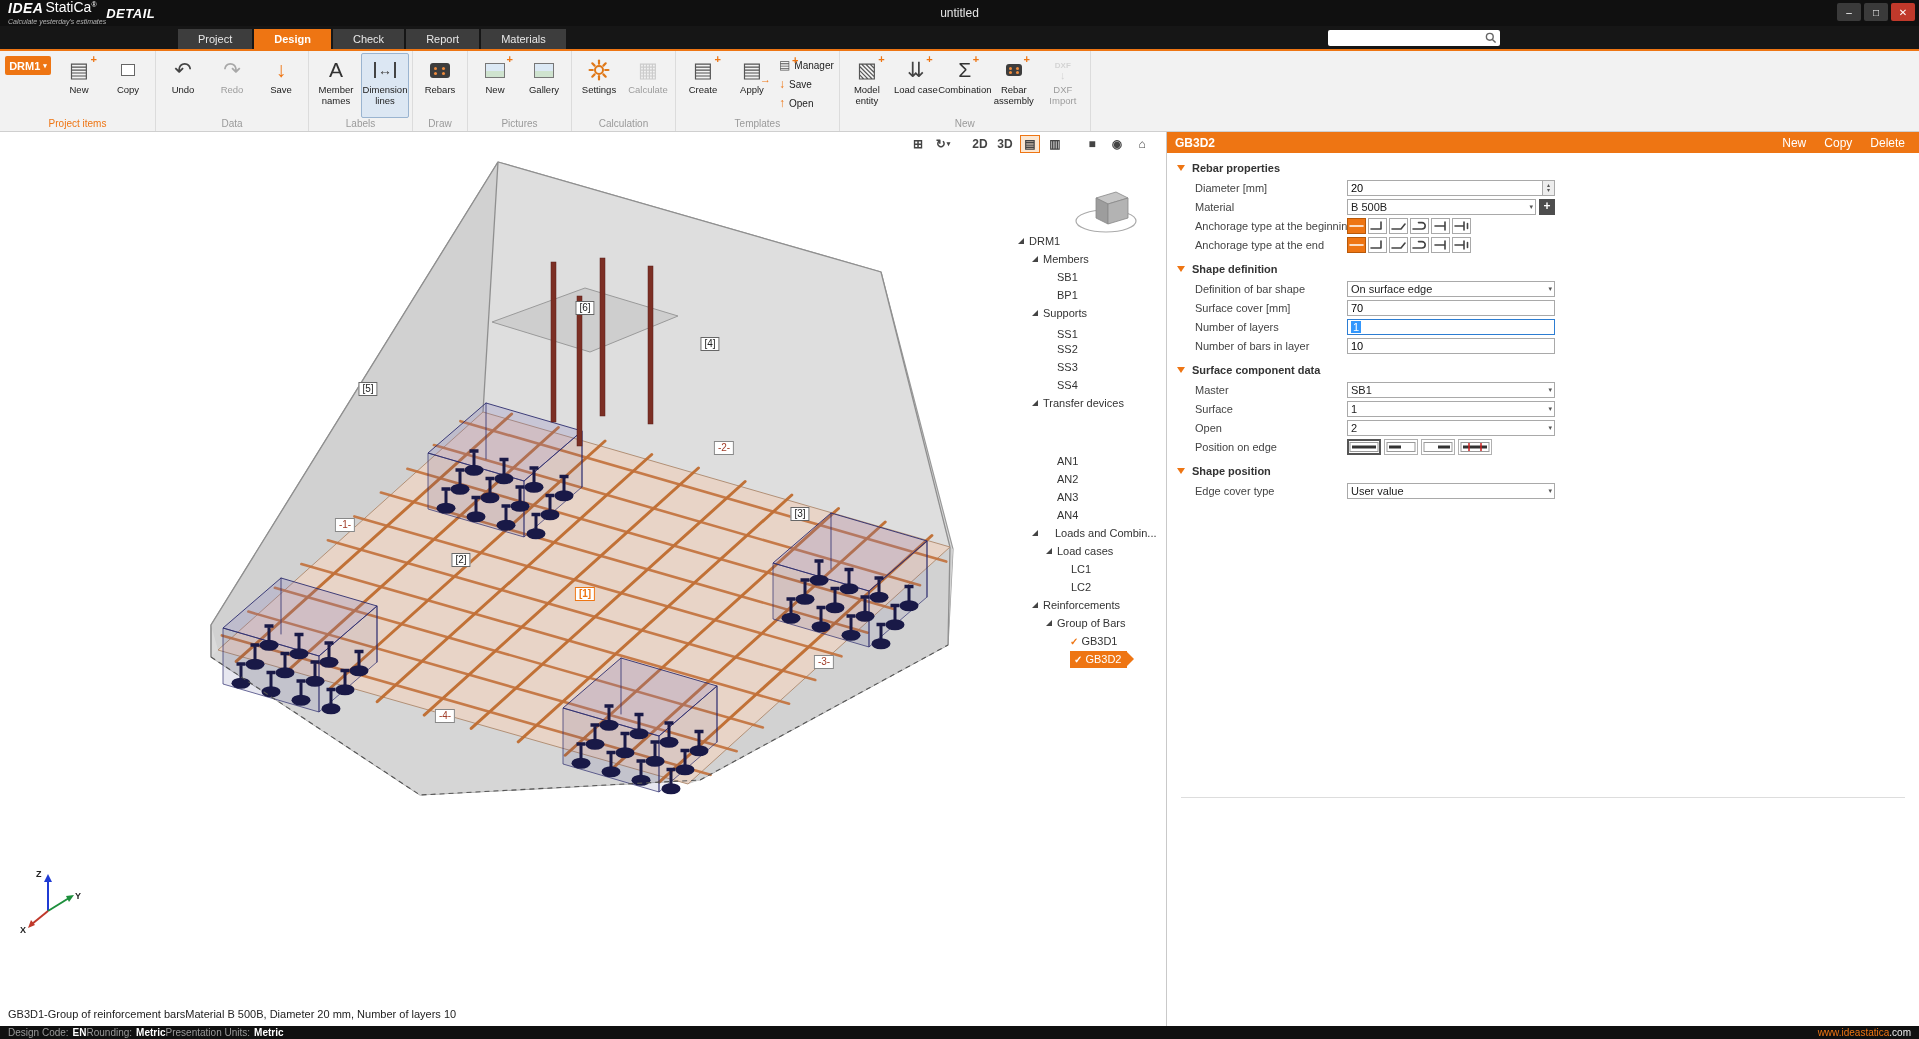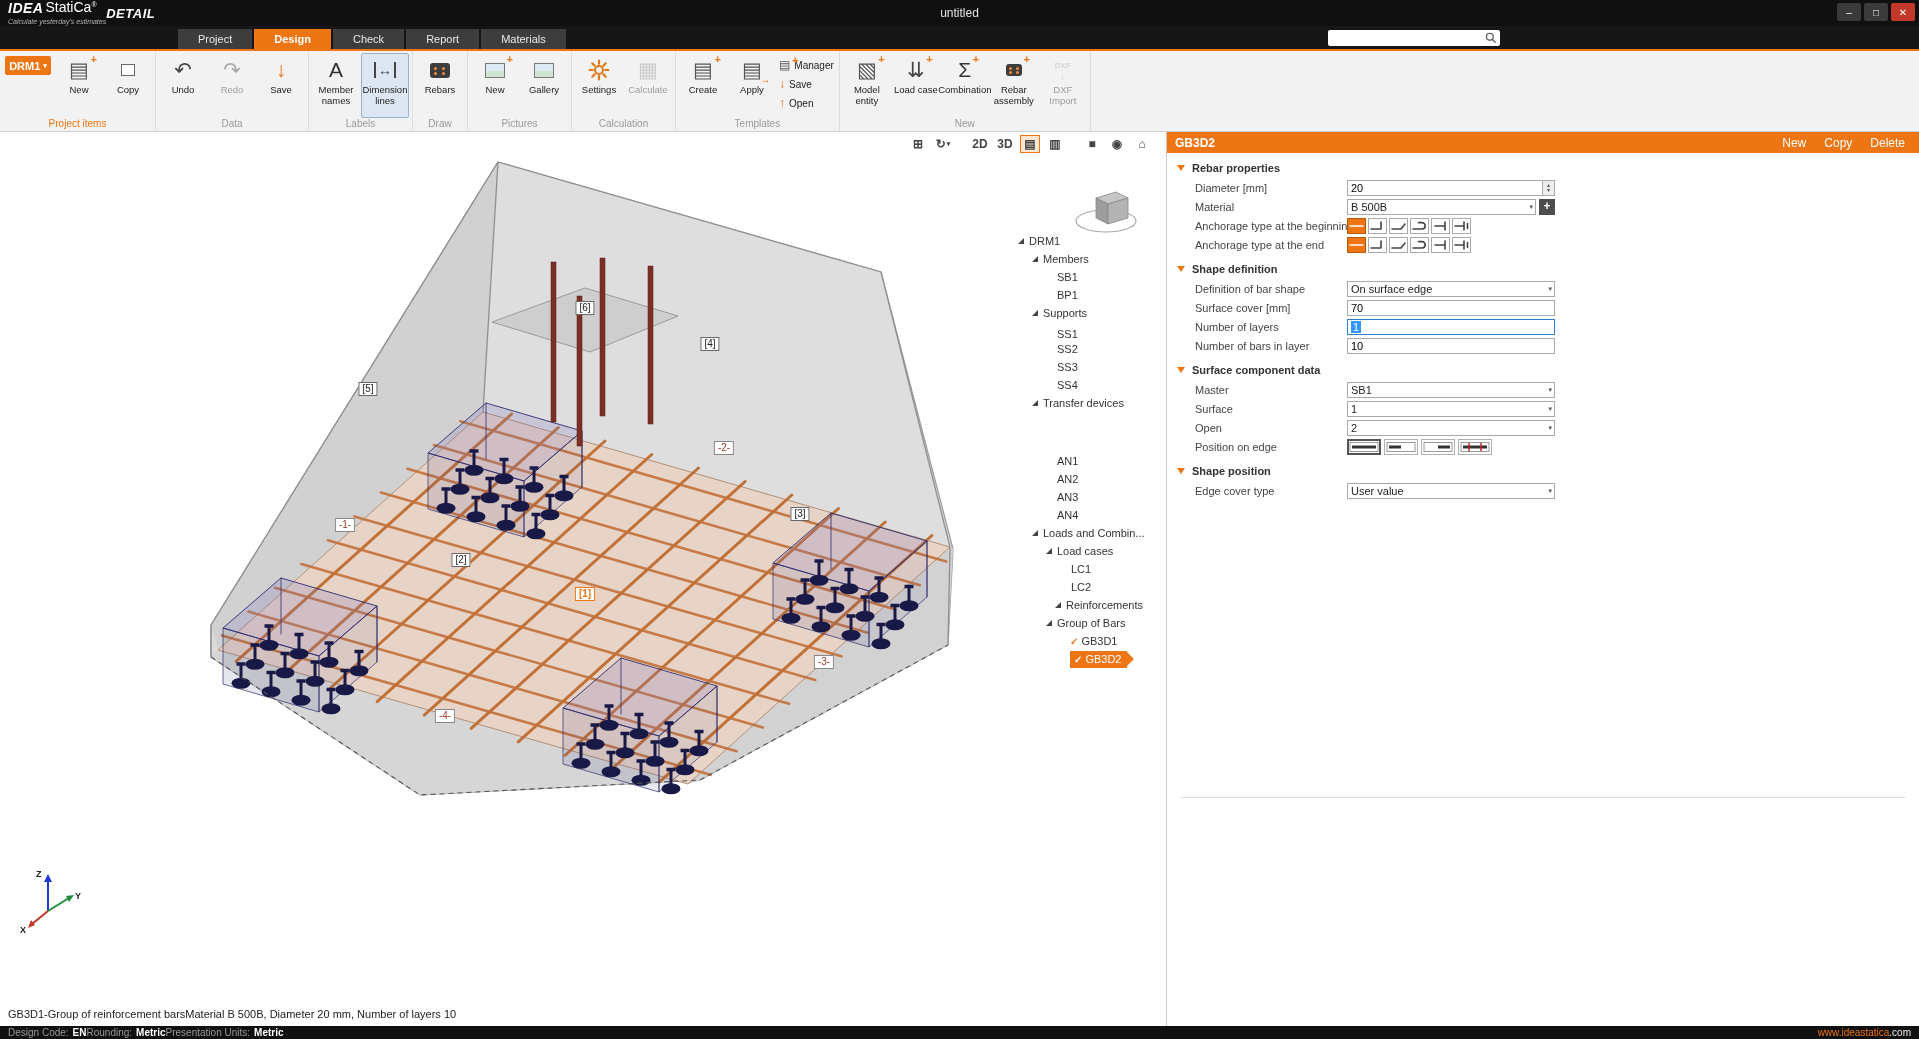--- a/index.html
+++ b/index.html
@@ -634,37 +634,37 @@
         <span class="tlbl">AN2</span>
       </div>
       <div class="trow" style="padding-left: 28px;">
         <span class="texp"></span>
         <span class="tlbl">AN3</span>
       </div>
       <div class="trow" style="padding-left: 28px;">
         <span class="texp"></span>
         <span class="tlbl">AN4</span>
       </div>
-      <div class="trow" style="padding-left: 14px;">
+      <div class="trow" style="padding-left: 14px; gap: 12px;">
         <span class="texp on"></span>
         <span class="tlbl">Loads and Combin...</span>
       </div>
       <div class="trow" style="padding-left: 28px;">
         <span class="texp on"></span>
         <span class="tlbl">Load cases</span>
       </div>
       <div class="trow" style="padding-left: 42px;">
         <span class="texp"></span>
         <span class="tlbl">LC1</span>
       </div>
       <div class="trow" style="padding-left: 42px;">
         <span class="texp"></span>
         <span class="tlbl">LC2</span>
       </div>
-      <div class="trow" style="padding-left: 14px; justify-content: center;">
+      <div class="trow" style="padding-left: 14px;">
         <span class="texp on"></span>
         <span class="tlbl">Reinforcements</span>
       </div>
       <div class="trow" style="padding-left: 28px;">
         <span class="texp on"></span>
         <span class="tlbl">Group of Bars</span>
       </div>
       <div class="trow" style="padding-left: 42px;">
         <span class="texp"></span>
         <span class="tcheck orange">✓</span>

